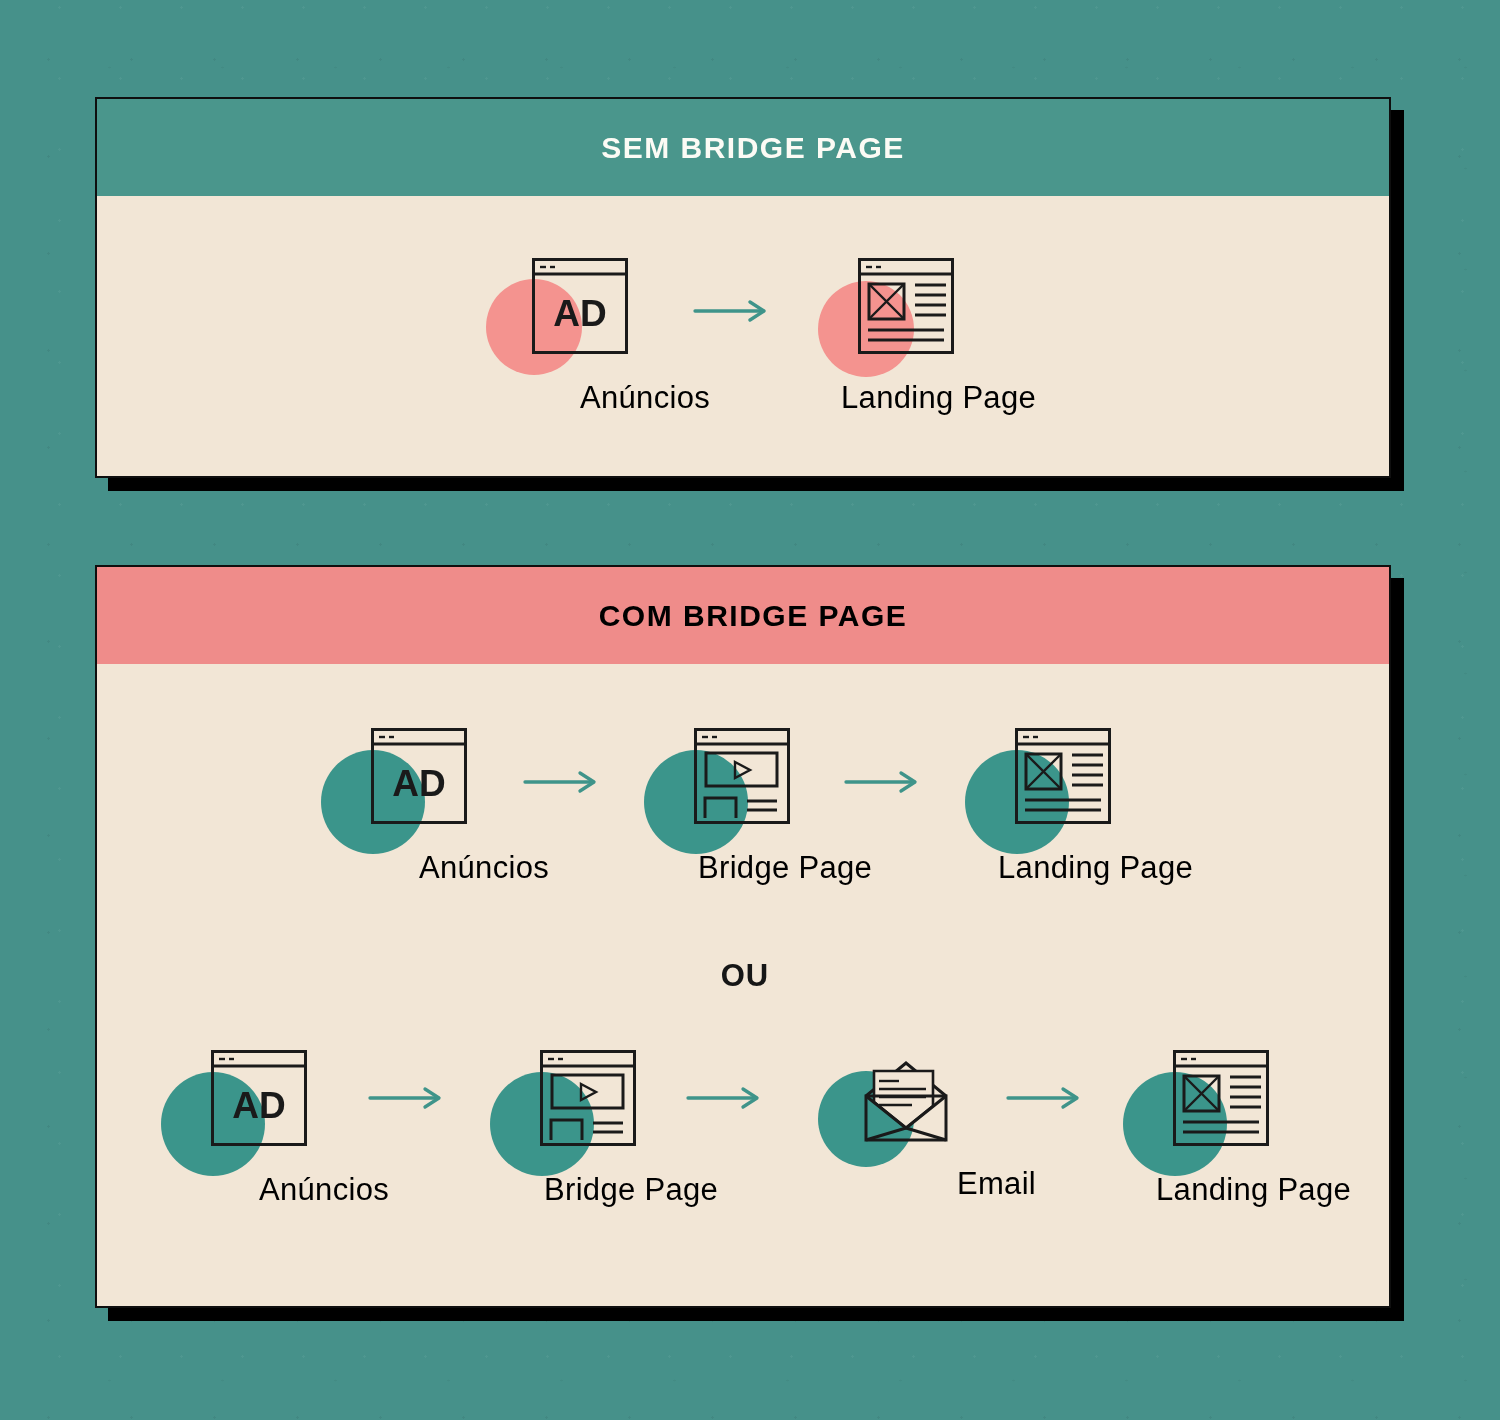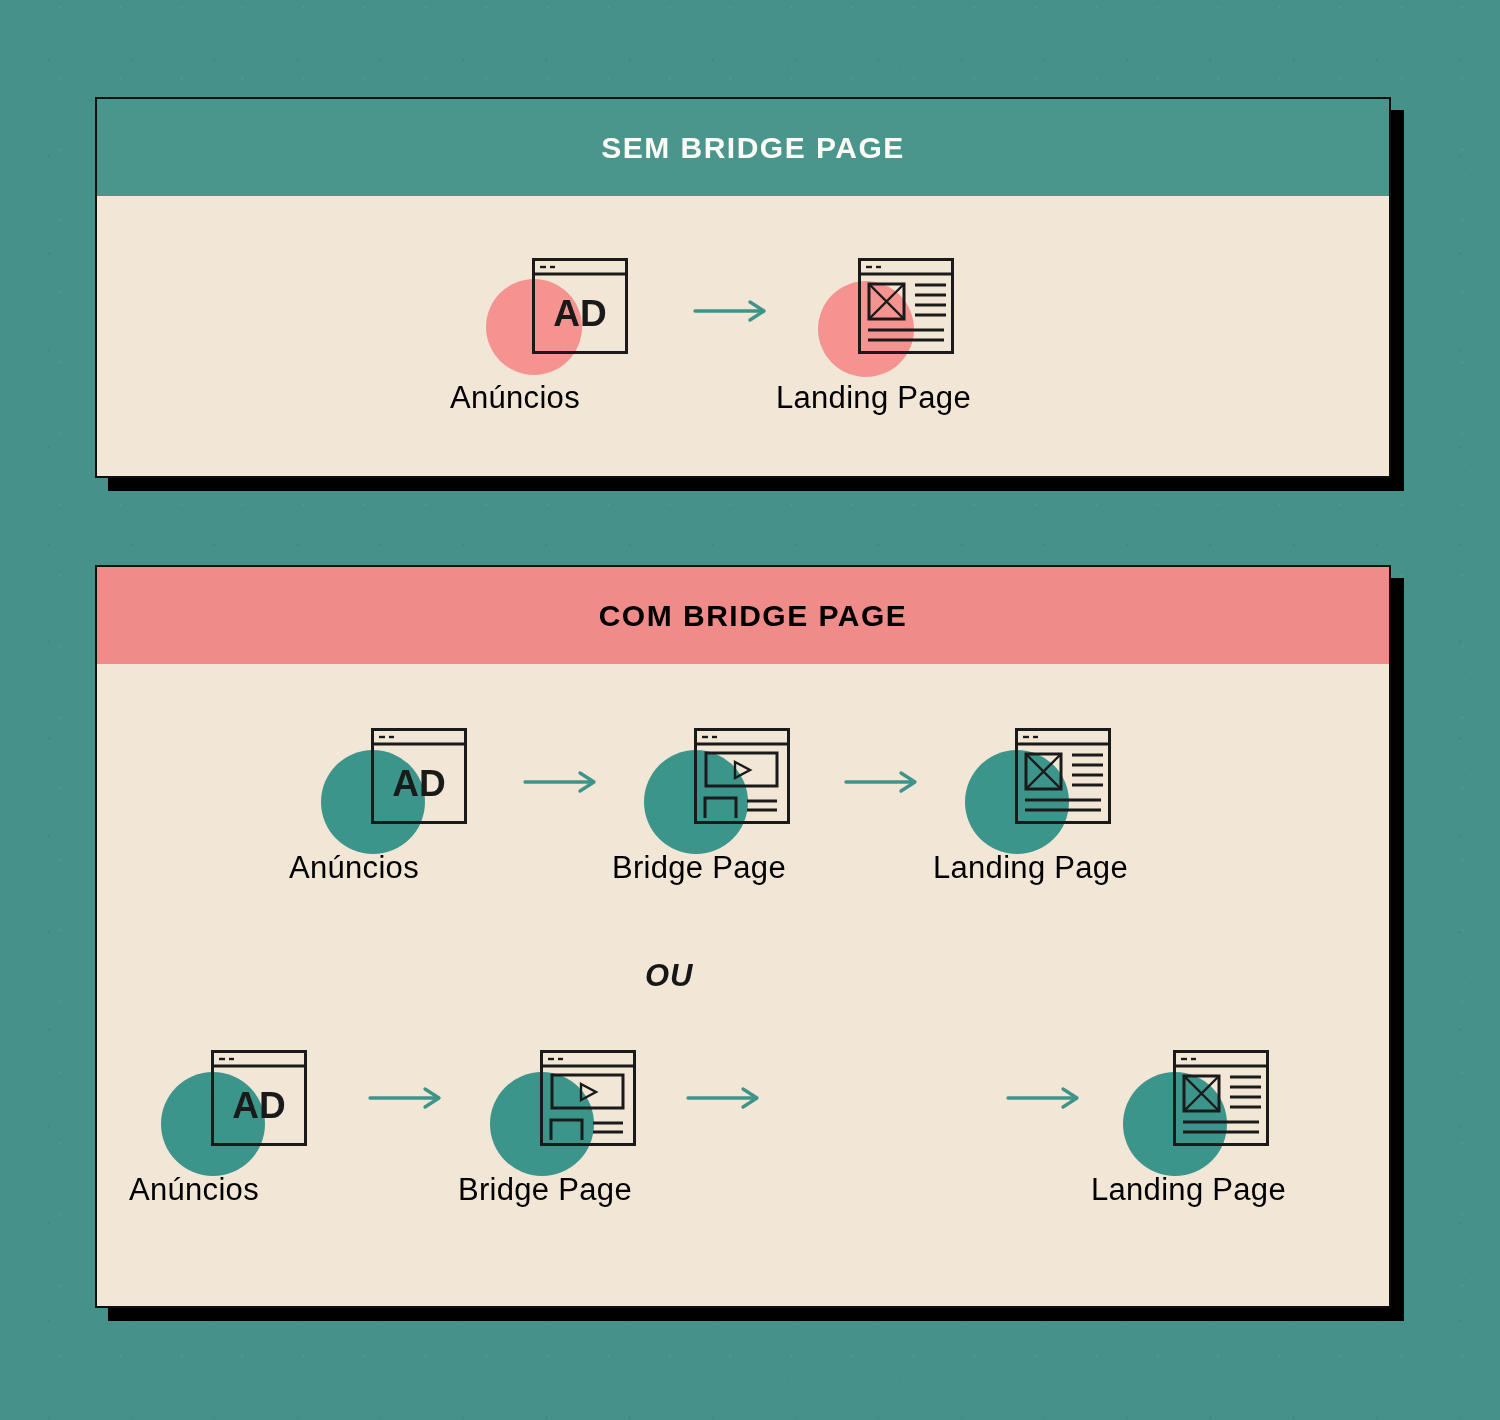--- a/index.html
+++ b/index.html
@@ -31,21 +31,21 @@
     display:flex;align-items:center;justify-content:center;
   }
   .card-header.teal{background:var(--header-teal,#4A968C);}
   .card-header.coral{background:var(--header-coral,#EF8C8A);}
   .card-title{
     font-size:30px;font-weight:700;letter-spacing:1.5px;line-height:1;margin-left:20px;
   }
   .card-header.teal .card-title{color:var(--white,#FCFBF5);}
   .card-header.coral .card-title{color:#000000;}
 
-  .node{position:absolute;width:260px;text-align:left;z-index:2;}
+  .node{position:absolute;width:260px;text-align:right;z-index:2;}
   .iconwrap{position:relative;width:96px;height:96px;margin:0 auto;}
   .iconwrap.wide{width:100px;height:100px;}
   .blob{position:absolute;border-radius:50%;z-index:0;}
   .blob.pink{width:96px;height:96px;left:-46px;top:21px;background:var(--pink,#F4938F);}
   .blob.teal{width:104px;height:104px;left:-50px;top:22px;background:var(--teal-blob,#3B958B);}
   .blob.teal.email{width:96px;height:96px;left:-38px;top:27px;}
   .iconwrap svg{position:absolute;left:0;top:0;z-index:1;}
   .lineart{stroke:var(--ink,#1A1A1A);fill:none;stroke-width:3;}
   .lineart.thin{stroke-width:2.4;}
   .paperfill{fill:var(--cream,#F2E6D6);stroke:var(--ink,#1A1A1A);stroke-width:2.6;}
@@ -56,22 +56,22 @@
   .node-label{
     margin-top:28px;font-size:31px;font-weight:500;line-height:1;
     color:#000000;letter-spacing:0.3px;white-space:nowrap;
   }
   .arrow{position:absolute;z-index:2;}
   .arrow svg line,.arrow svg polyline{
     stroke:var(--arrow,#3F948A);stroke-width:3.3;fill:none;
     stroke-linecap:round;stroke-linejoin:round;
   }
   #or-label{
-    position:absolute;left:645px;top:958px;width:200px;text-align:left;
-    font-size:31px;font-weight:700;letter-spacing:1px;color:#161616;z-index:2;font-style:italic;
+    position:absolute;left:645px;top:958px;width:200px;text-align:center;
+    font-size:31px;font-weight:700;letter-spacing:1px;color:#161616;z-index:2;
   }
 </style>
 </head>
 <body>
 
 <div id="stage">
 
   <div class="card" id="card-top">
     <div class="card-header teal">
       <div class="card-title">SEM BRIDGE PAGE</div>
@@ -236,20 +236,39 @@
     <div class="node-label">Bridge Page</div>
   </div>
 
   <div class="arrow" style="left:686px;top:1086px;">
     <svg width="78" height="24" viewBox="0 0 78 24">
       <line x1="2" y1="12" x2="70" y2="12"></line>
       <polyline points="57,3 71,12 57,21"></polyline>
     </svg>
   </div>
 
+  <div class="node" style="left:776px;top:1044px;">
+    <div class="iconwrap wide">
+      <div class="blob teal email"></div>
+      <svg width="100" height="100" viewBox="0 0 100 100">
+        <polyline class="lineart" points="10,52 50,19 90,52"></polyline>
+        <polygon class="paperfill" points="18,27 77,27 77,62 50,84 18,58"></polygon>
+        <line class="lineart thin" x1="23" y1="37" x2="43" y2="37"></line>
+        <line class="lineart thin" x1="23" y1="45" x2="70" y2="45"></line>
+        <line class="lineart thin" x1="23" y1="53" x2="70" y2="53"></line>
+        <line class="lineart thin" x1="23" y1="61" x2="56" y2="61"></line>
+        <rect class="lineart" x="10" y="52" width="80" height="44"></rect>
+        <line class="lineart" x1="10" y1="52" x2="50" y2="84"></line>
+        <line class="lineart" x1="90" y1="52" x2="50" y2="84"></line>
+        <line class="lineart" x1="10" y1="96" x2="50" y2="84"></line>
+        <line class="lineart" x1="90" y1="96" x2="50" y2="84"></line>
+      </svg>
+    </div>
+    <div class="node-label" style="margin-top:24px;">Email</div>
+  </div>
 
   <div class="arrow" style="left:1006px;top:1086px;">
     <svg width="78" height="24" viewBox="0 0 78 24">
       <line x1="2" y1="12" x2="70" y2="12"></line>
       <polyline points="57,3 71,12 57,21"></polyline>
     </svg>
   </div>
 
   <div class="node" style="left:1091px;top:1050px;">
     <div class="iconwrap">

